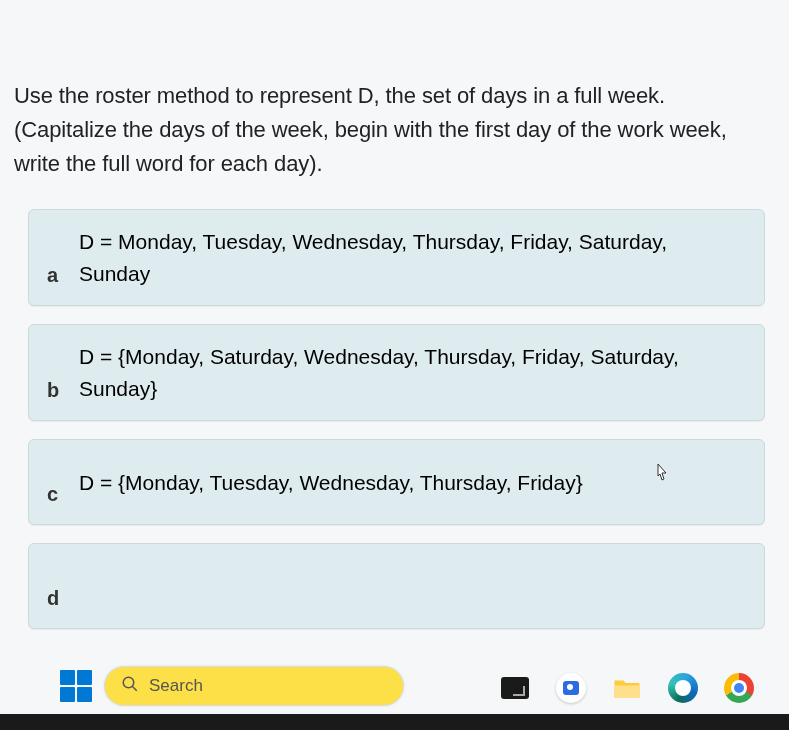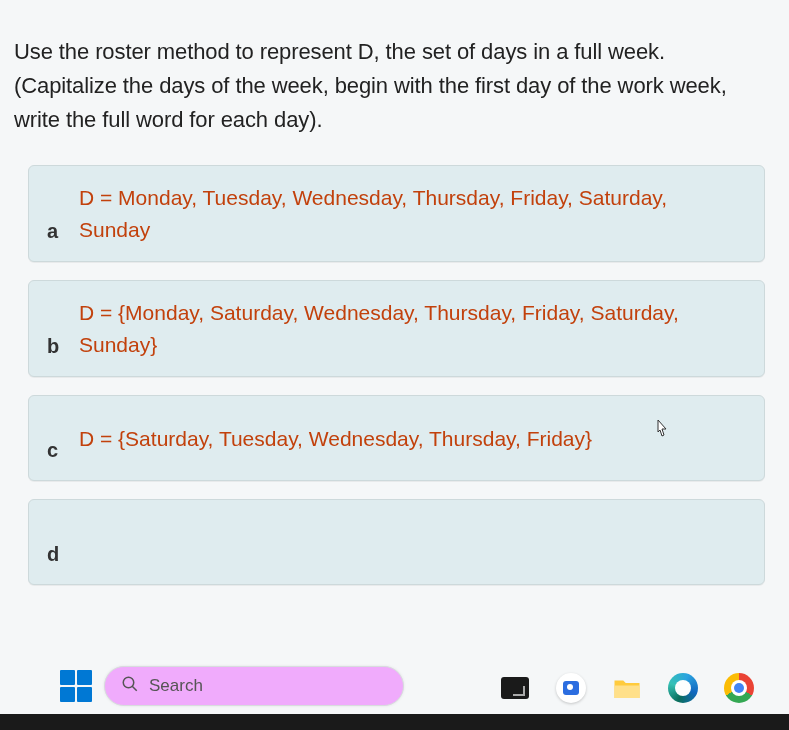--- a/index.html
+++ b/index.html
@@ -7,20 +7,21 @@
       width: 789px;
       height: 730px;
       font-family: Arial, Helvetica, sans-serif;
       background: #f5f7f8;
       color: #2a2a2a;
       position: relative;
       overflow: hidden;
     }
     .content {
       padding: 35px 20px 20px 14px;
+      margin-top: 44px;
     }
     .question-text {
       font-size: 22px;
       line-height: 1.55;
       font-weight: 500;
       color: #222;
       margin-bottom: 28px;
       letter-spacing: -0.1px;
     }
     .options {
@@ -47,21 +48,21 @@
       color: #333;
       width: 32px;
       flex: 0 0 32px;
       text-align: left;
       align-self: flex-end;
       padding-bottom: 2px;
     }
     .option .answer {
       font-size: 21px;
       line-height: 1.5;
-      color: #c2410c;
+      color: #000000;
       flex: 1;
     }
     .option.hovered {
       position: relative;
     }
     .cursor-icon {
       position: absolute;
       right: 92px;
       top: 22px;
       font-size: 18px;
@@ -83,21 +84,21 @@
       height: 32px;
       display: grid;
       grid-template-columns: 1fr 1fr;
       grid-template-rows: 1fr 1fr;
       gap: 2px;
     }
     .start-btn div { background: #0078d4; border-radius: 1px; }
     .search-box {
       height: 40px;
       width: 300px;
-      background: #f0abfc;
+      background: #fde047;
       border: 1px solid #d8dcde;
       border-radius: 22px;
       display: flex;
       align-items: center;
       padding: 0 16px;
       gap: 10px;
       color: #555;
       font-size: 17px;
       box-shadow: 0 0 3px rgba(0,0,0,0.08);
     }
@@ -133,21 +134,21 @@
     <div class="option">
       <div class="letter">a</div>
       <div class="answer">D = Monday, Tuesday, Wednesday, Thursday, Friday, Saturday, Sunday</div>
     </div>
     <div class="option">
       <div class="letter">b</div>
       <div class="answer">D = {Monday, Saturday, Wednesday, Thursday, Friday, Saturday, Sunday}</div>
     </div>
     <div class="option hovered">
       <div class="letter">c</div>
-      <div class="answer">D = {Saturday, Tuesday, Wednesday, Thursday, Friday}</div>
+      <div class="answer">D = {Monday, Tuesday, Wednesday, Thursday, Friday}</div>
       <span class="cursor-icon">
         <svg width="20" height="22" viewBox="0 0 20 22">
             <path d="M6 2 L6 14 L8 12 L10 18 L12 17 L10 11 L14 11 Z" fill="#fff" stroke="#333" stroke-width="1"></path>
           </svg>
       </span>
     </div>
     <div class="option">
       <div class="letter">d</div>
     </div>
   </div>

